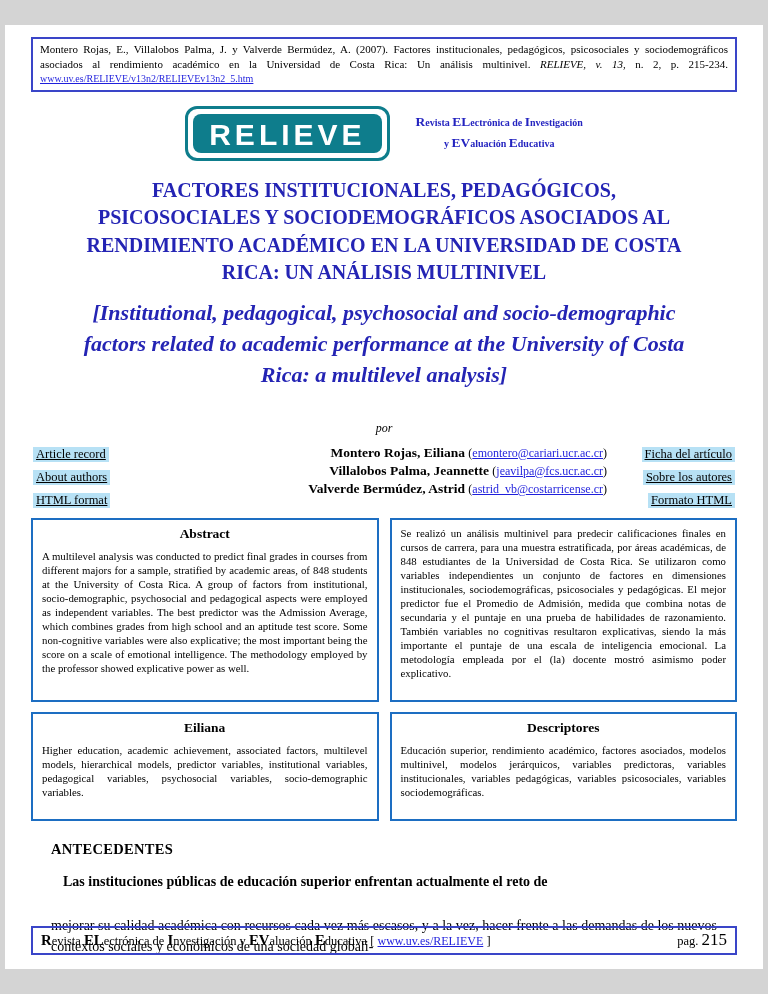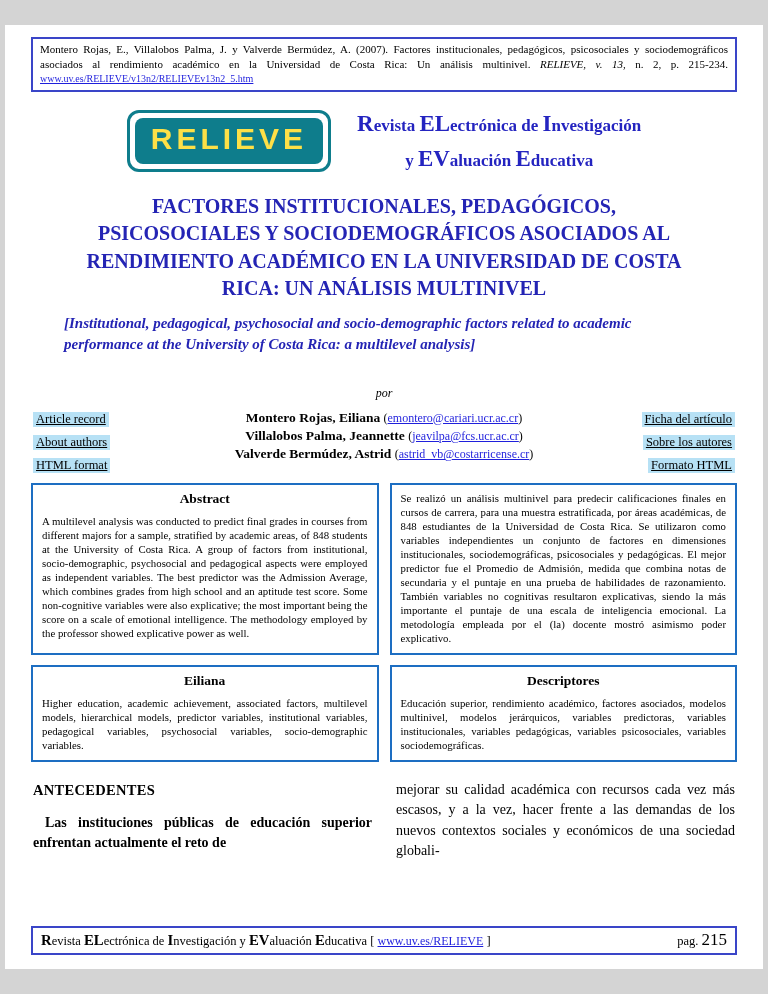--- a/index.html
+++ b/index.html
@@ -36,65 +36,65 @@
   .masthead {
     display:flex; justify-content:center; align-items:center;
     gap:26px; margin:14px 0 6px;
   }
   .logo {
     border:3px solid #0e7d8c; border-radius:12px;
     padding:5px; background:#fff;
   }
   .logo-inner {
     background:#0e7d8c; border-radius:8px;
-    color:#fde047; font-family:"Liberation Sans", sans-serif;
+    color:#ffffff; font-family:"Liberation Sans", sans-serif;
     font-weight:bold; font-size:30px; letter-spacing:4px;
-    padding:4px 16px 8px;
+    padding:4px 16px 1px;
   }
   .journal-name {
-    color:#2424c0; font-weight:bold; font-size:17px;
+    color:#2424c0; font-weight:bold; font-size:10px;
     line-height:1.55; text-align:center;
   }
   .cap { font-size:1.35em; }
 
   
   .title-es {
     color:#2424b4; font-size:20px; font-weight:bold;
     text-align:center; line-height:1.38;
     max-width:620px; margin:16px auto 4px;
   }
   .title-en {
-    color:#2424b4; font-size:15px; font-weight:bold; font-style:italic;
-    line-height:1.42;
+    color:#2424b4; font-size:22px; font-weight:bold; font-style:italic;
+    text-align:center; line-height:1.42;
     max-width:640px; margin:10px auto 0;
   }
   .por { text-align:center; font-style:italic; font-size:12px; margin:30px 0 8px; }
 
   
   .author-block { display:flex; align-items:flex-start; gap:6px; margin:0 2px; }
   .side-links { width:122px; display:flex; flex-direction:column; gap:8px; padding-top:3px; }
   .side-links.right { align-items:flex-end; }
   .side-link {
     background:#b7e1f5; color:#000000; text-decoration:underline;
     font-size:12.5px; padding:0 3px; width:max-content; cursor:pointer;
   }
-  .authors { flex:1; text-align:center; }
+  .authors { flex:1; text-align:right; }
   .author-row { font-size:13.5px; line-height:1.35; white-space:nowrap; }
   .author-name { font-weight:bold; }
   .email-link { font-size:12px; }
   .paren { font-size:12px; }
 
   
   .panel-grid { display:grid; grid-template-columns:1fr 1fr; gap:11px; margin-top:10px; }
-  .panel { border:2px solid #1d6ec2; padding:6px 9px 8px; background:#fff; }
+  .panel { border:2px solid #1d6ec2; padding:6px 9px 20px; background:#fff; }
   .panel-title { text-align:center; font-weight:bold; font-size:13.5px; margin-bottom:7px; }
   .panel-body { font-size:10.8px; line-height:1.3; text-align:justify; }
 
   
-  .body-section { display:grid; grid-template-columns:1fr 1fr; gap:24px; margin:18px 2px 0; }
+  .body-section { display:grid; grid-template-columns:1fr; gap:24px; margin:18px 20px 0; }
   .section-heading { font-size:14.5px; font-weight:bold; letter-spacing:0.3px; margin:2px 0 0; }
   .body-col p { font-size:14px; line-height:1.45; text-align:justify; margin-top:14px; }
   .body-col.right p { margin-top:0; }
   .indent { text-indent:12px;font-weight:bold; }
 
   
   .footer {
     position:absolute; left:26px; right:26px; bottom:14px;
     border:2px solid #3a45c8;
     display:flex; justify-content:space-between; align-items:baseline;

